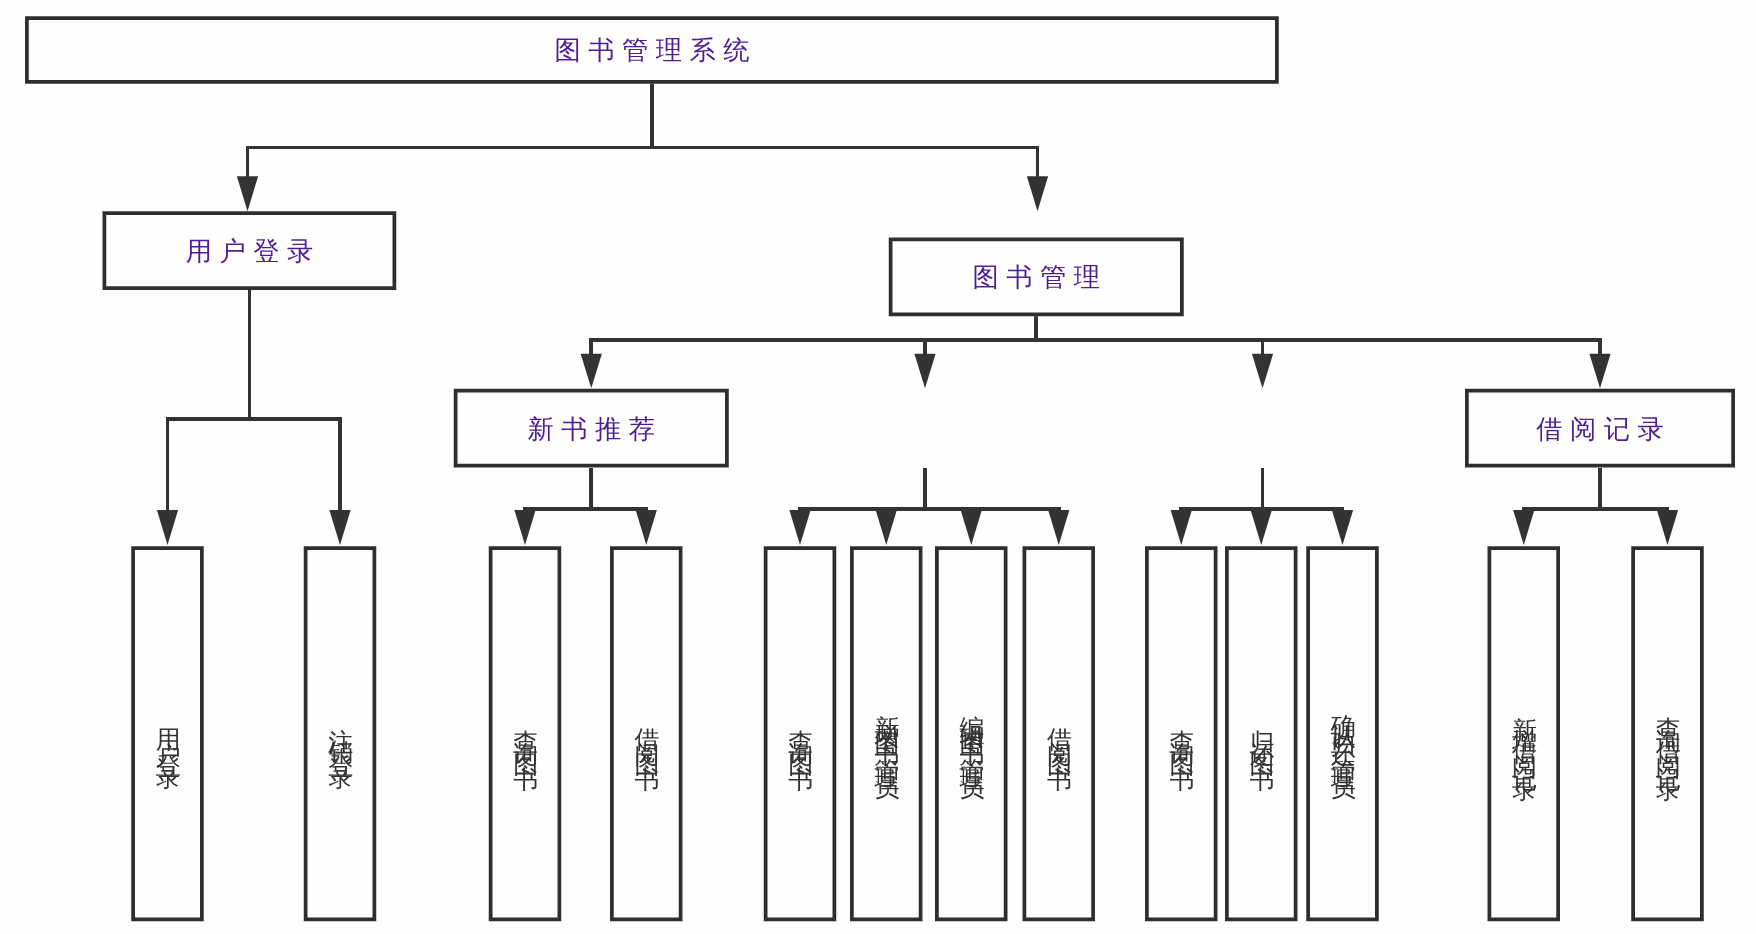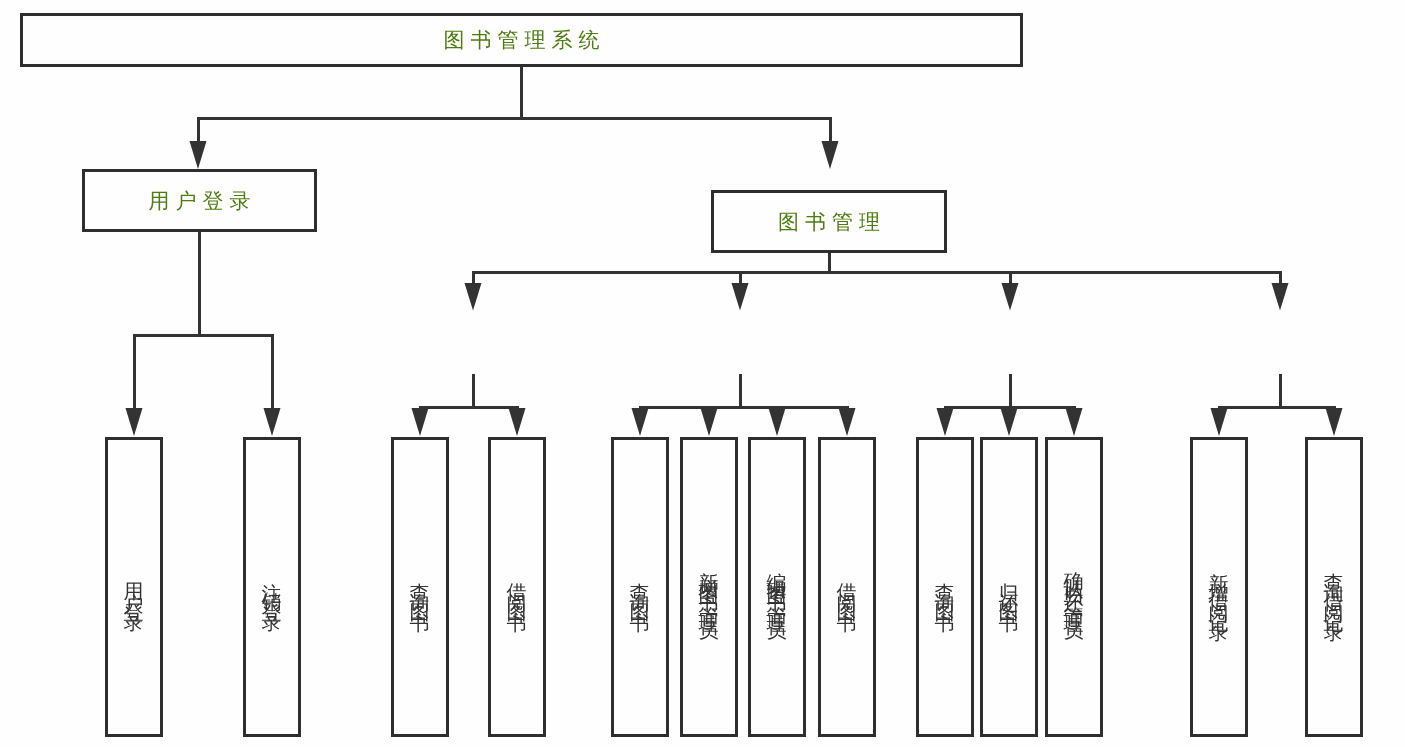--- a/index.html
+++ b/index.html
@@ -21,21 +21,21 @@
     box-sizing: border-box;
     border: 3px solid #2e2e2e;
     background: #fefefe;
     display: flex;
     align-items: center;
     justify-content: center;
     z-index: 1;
   }
   .node .lbl {
     font-size: 21px;
-    color: #4d7c0f;
+    color: #4c1d95;
     letter-spacing: 6px;
     text-indent: 6px;
     white-space: nowrap;
   }
   
   .box-root   { left: 20px;   top: 13px;  width: 1003px; height: 54px; }
   .box-l2a    { left: 82px;   top: 169px; width: 235px;  height: 63px; }
   .box-l2b    { left: 711px;  top: 169px; width: 236px;  height: 63px; margin-top: 21px; }
   .box-l3a    { left: 363px;  top: 311px; width: 220px;  height: 63px; }
   .box-l3b    { left: 632px;  top: 311px; width: 216px;  height: 63px; }
@@ -150,20 +150,26 @@
     <span class="lbl">图书管理系统</span>
   </div>
 
   <div class="node box-l2a">
     <span class="lbl">用户登录</span>
   </div>
   <div class="node box-l2b">
     <span class="lbl">图书管理</span>
   </div>
 
+  <div class="node box-l3a">
+    <span class="lbl">新书推荐</span>
+  </div>
+  <div class="node box-l3d">
+    <span class="lbl">借阅记录</span>
+  </div>
 
   <div class="node vbox v1">
     <span class="lbl">用户登录</span>
   </div>
   <div class="node vbox v2">
     <span class="lbl">注销登录</span>
   </div>
 
   <div class="node vbox v3">
     <span class="lbl">查询图书</span>

